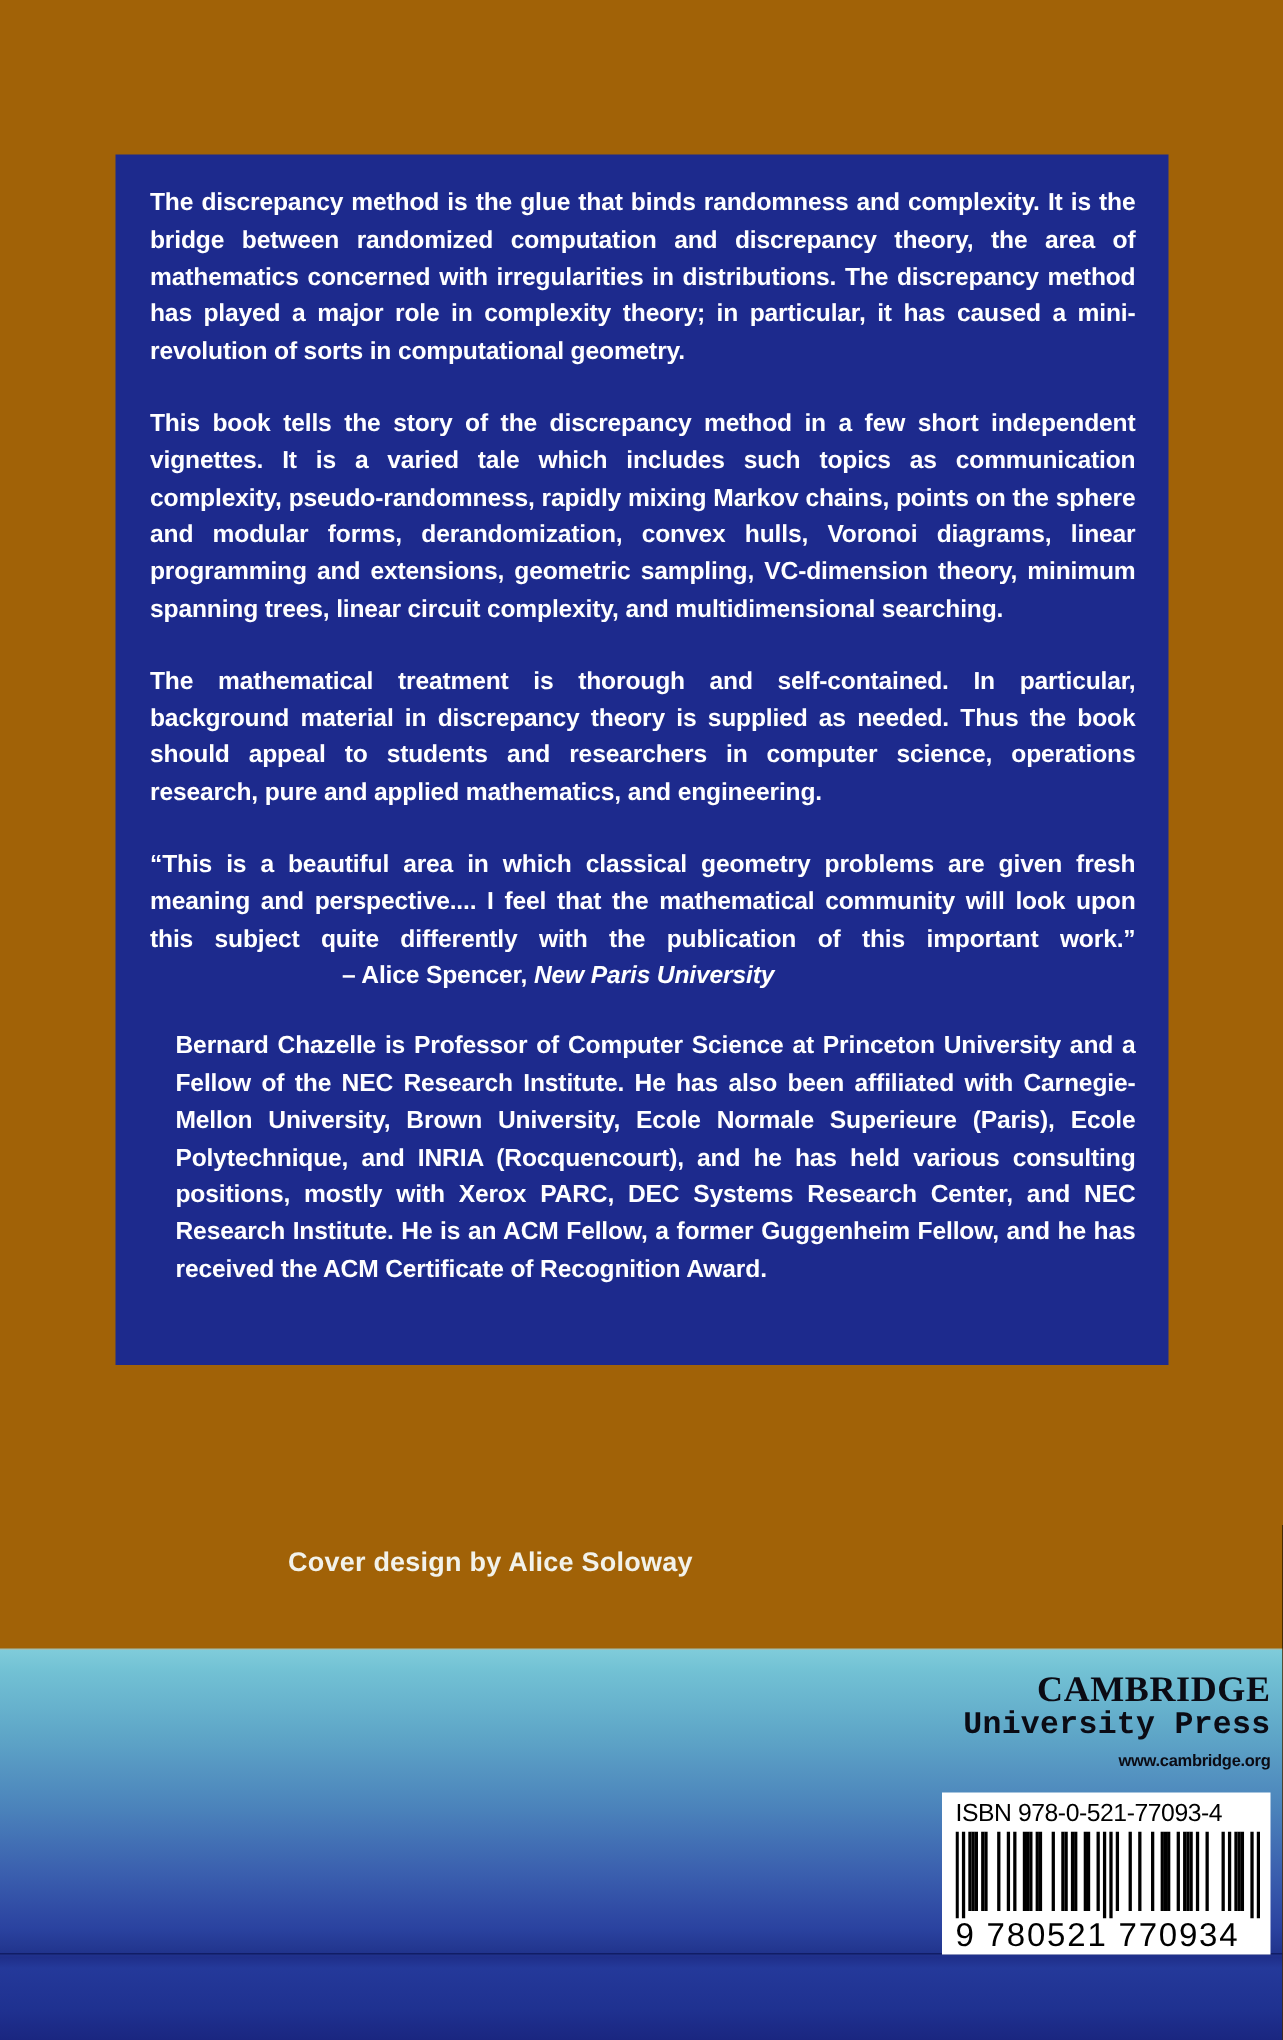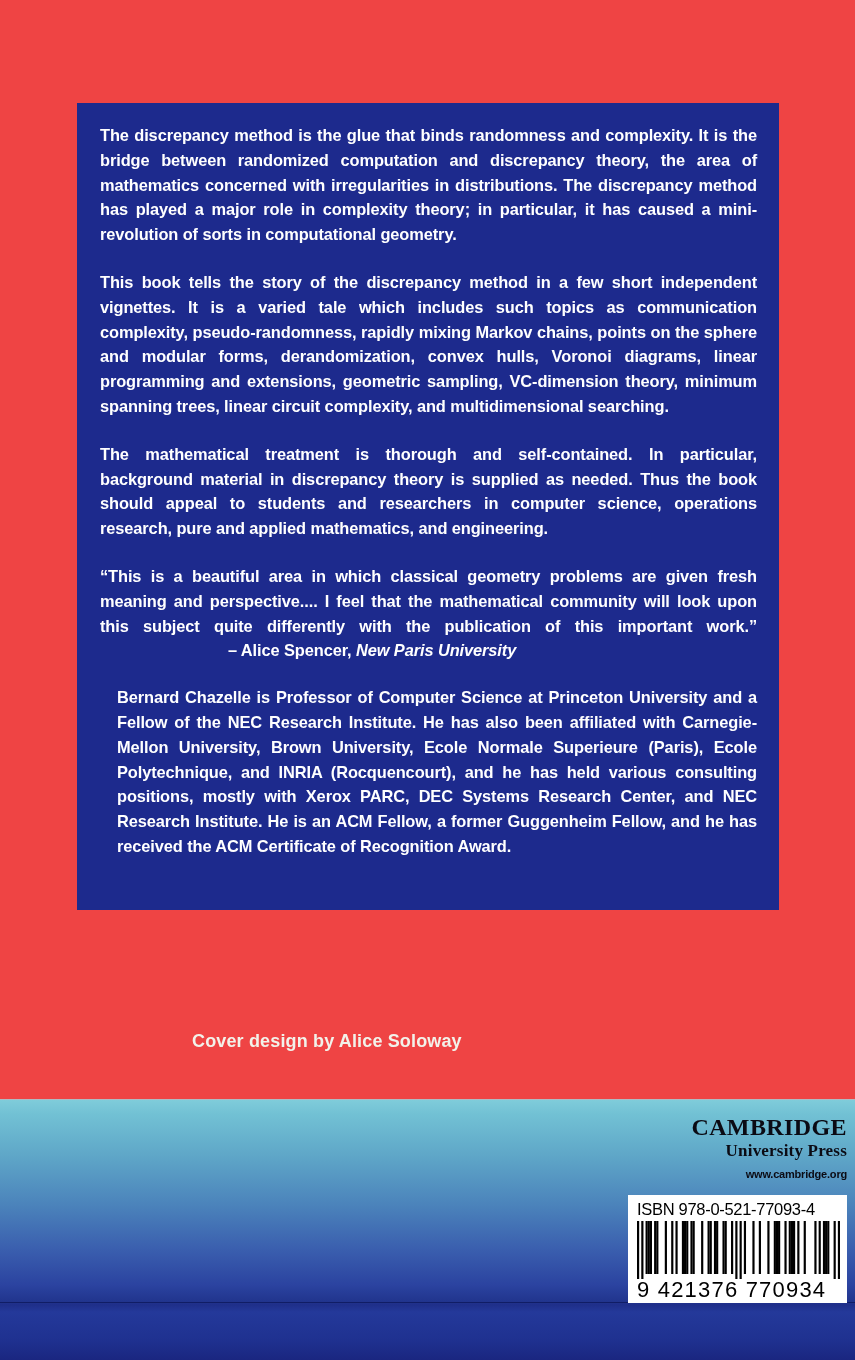--- a/index.html
+++ b/index.html
@@ -12,21 +12,21 @@
     height: 1360px;
     position: relative;
     overflow: hidden;
     font-family: "Liberation Sans", sans-serif;
   }
 
   
   #cover-root {
     position: absolute;
     inset: 0;
-    background: #ef4444;
+    background: #a16207;
   }
 
   
   #blurb-panel {
     position: absolute;
     left: 77px;
     top: 103px;
     width: 702px;
     height: 807px;
     background: #1d2a8d;
@@ -124,22 +124,22 @@
     font-size: 34.5px;
     font-weight: 700;
     letter-spacing: 0.4px;
     line-height: 34px;
     font-variant: small-caps;
     text-transform: lowercase;
     white-space: nowrap;
   }
   #logo-cambridge::first-letter { font-size: 1em; }
   #logo-univpress {
-    font-family: Liberation Serif, serif;
-    font-size: 17px;
+    font-family: Liberation Mono, monospace;
+    font-size: 21px;
     font-weight: 700;
     letter-spacing: 0.2px;
     line-height: 24px;
     margin-top: -1px;
     white-space: nowrap;
   }
   #logo-url {
     font-family: "Liberation Sans", sans-serif;
     font-size: 11px;
     font-weight: 700;
@@ -257,16 +257,16 @@
         <rect x="160.263" y="0" width="2.180" height="53" fill="#000"></rect>
         <rect x="166.674" y="0" width="2.180" height="53" fill="#000"></rect>
         <rect x="177.358" y="0" width="2.180" height="53" fill="#000"></rect>
         <rect x="181.632" y="0" width="2.180" height="53" fill="#000"></rect>
         <rect x="185.905" y="0" width="2.180" height="53" fill="#000"></rect>
         <rect x="188.042" y="0" width="2.180" height="53" fill="#000"></rect>
         <rect x="190.179" y="0" width="2.180" height="53" fill="#000"></rect>
         <rect x="196.589" y="0" width="2.180" height="58" fill="#000"></rect>
         <rect x="200.863" y="0" width="2.180" height="58" fill="#000"></rect>
       </svg>
-    <div id="barcode-digits">9  421376  770934</div>
+    <div id="barcode-digits">9  780521  770934</div>
   </div>
 
 </div>
 
 </body></html>

